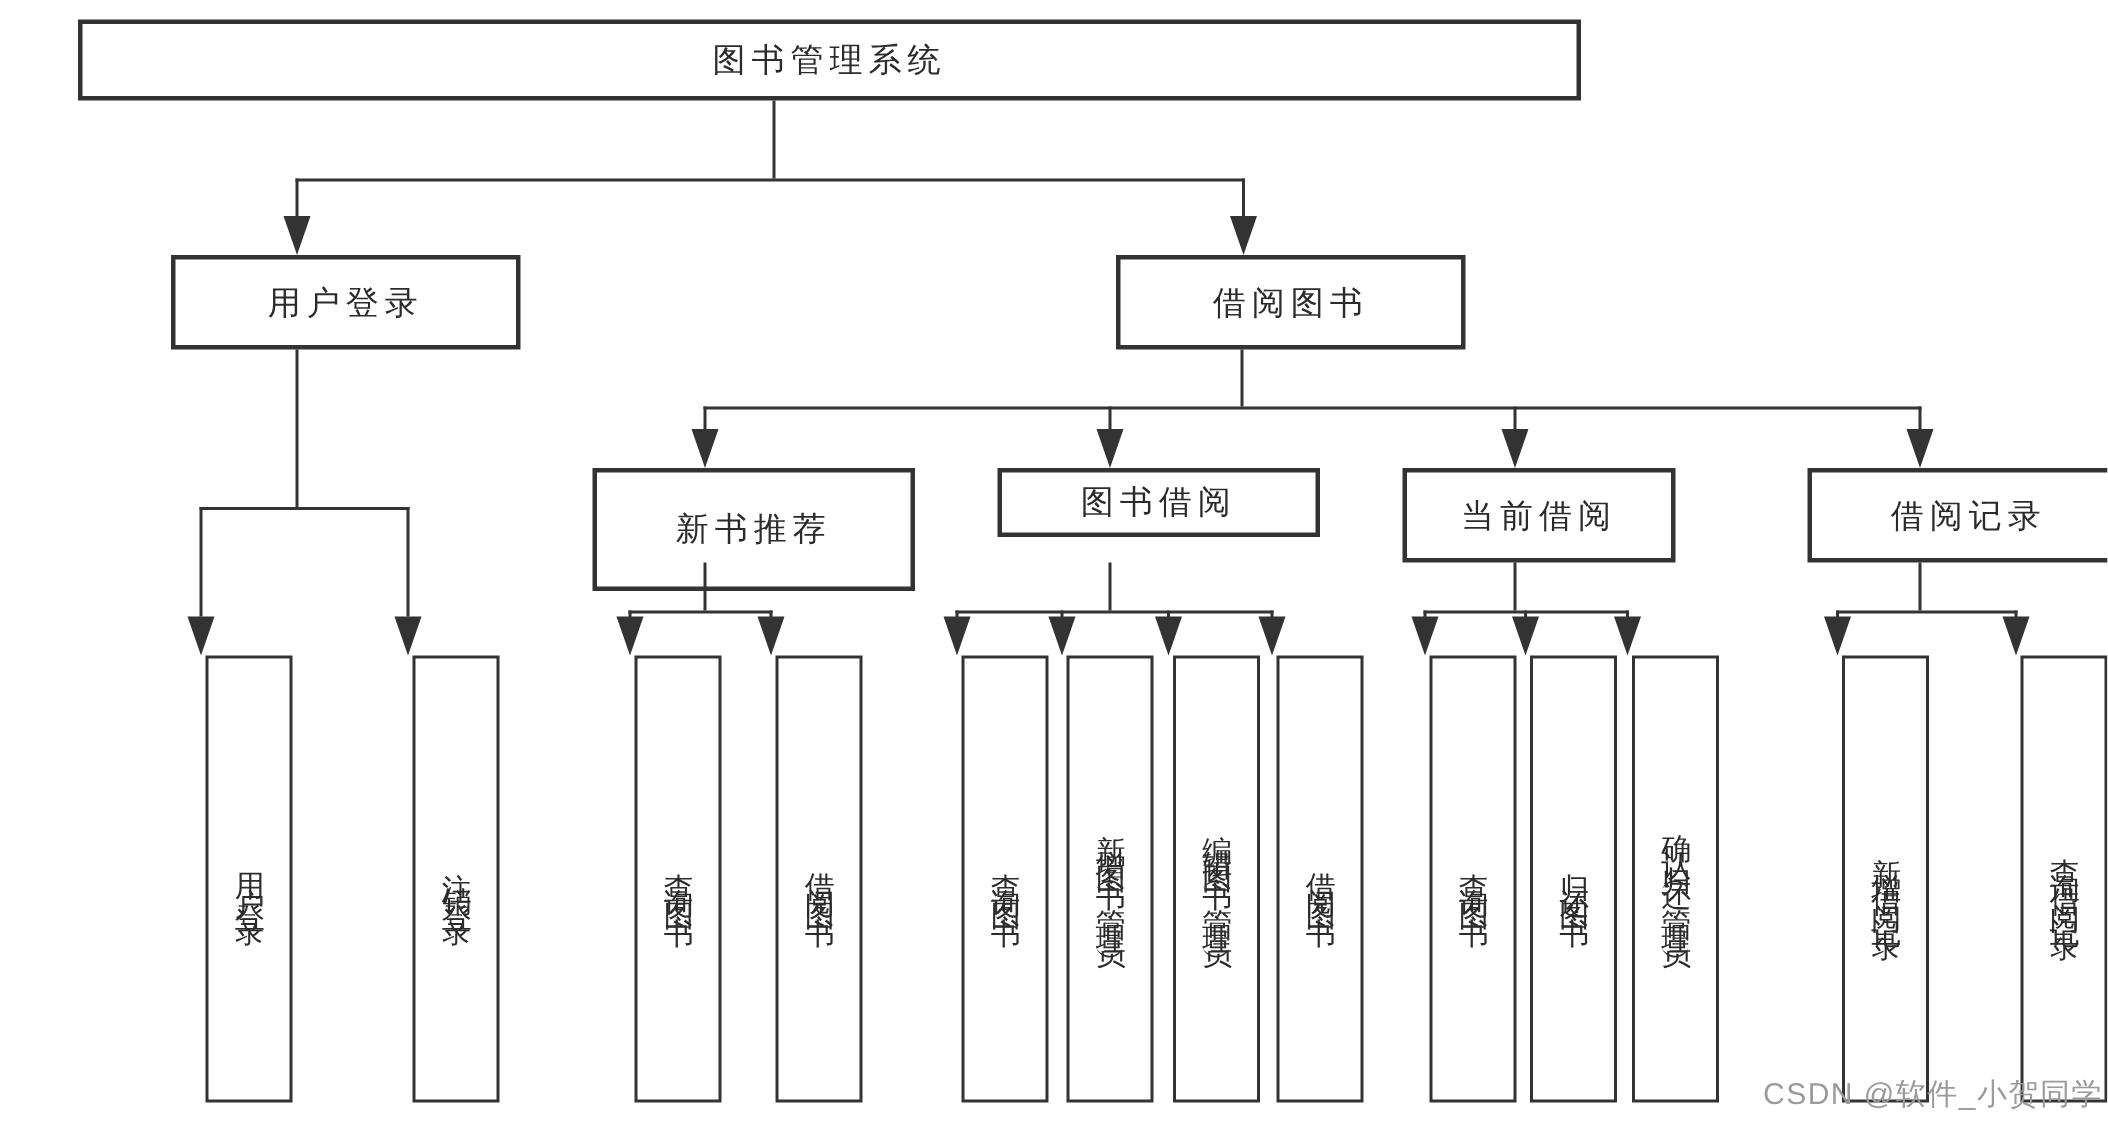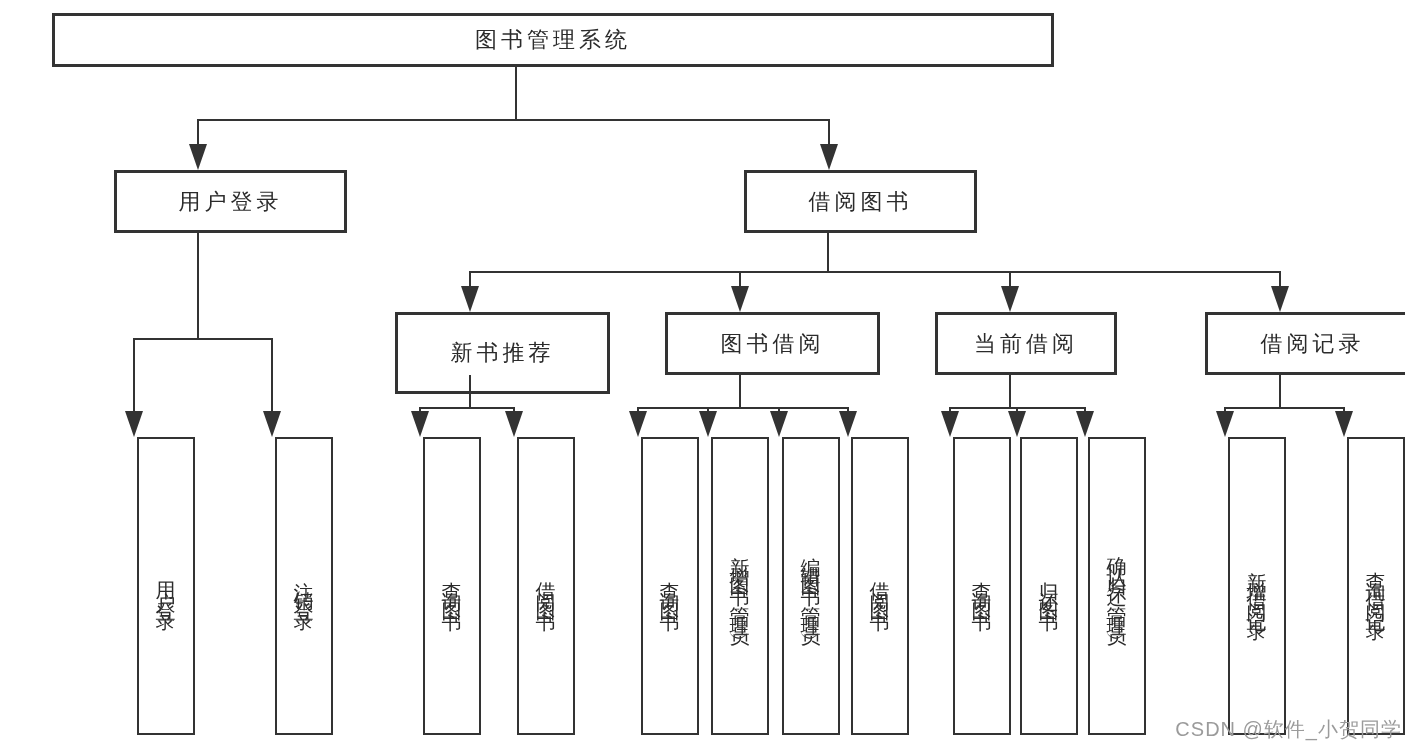--- a/index.html
+++ b/index.html
@@ -42,21 +42,21 @@
 <body>
 
 <div class="stage">
 
   <div class="node lvl-root" style="left:20px;top:13px;width:1002px;height:54px">图书管理系统</div>
 
   <div class="node lvl-mid" style="left:82px;top:170px;width:233px;height:63px">用户登录</div>
   <div class="node lvl-mid" style="left:712px;top:170px;width:233px;height:63px">借阅图书</div>
 
   <div class="node lvl-mid" style="left:363px;top:312px;width:215px;height:82px">新书推荐</div>
-  <div class="node lvl-mid" style="left:633px;top:312px;width:215px;height:63px">图书借阅</div>
+  <div class="node lvl-mid" style="left:633px;top:312px;width:215px;height:46px">图书借阅</div>
   <div class="node lvl-mid" style="left:903px;top:312px;width:182px;height:63px">当前借阅</div>
   <div class="node lvl-mid" style="left:1173px;top:312px;width:215px;height:63px">借阅记录</div>
 
   <div class="node leaf" style="left:105px;top:437px;width:58px;height:298px">用户登录</div>
   <div class="node leaf" style="left:243px;top:437px;width:58px;height:298px">注销登录</div>
 
   <div class="node leaf" style="left:391px;top:437px;width:58px;height:298px">查询图书</div>
   <div class="node leaf" style="left:485px;top:437px;width:58px;height:298px">借阅图书</div>
 
   <div class="node leaf" style="left:609px;top:437px;width:58px;height:298px">查询图书</div>

